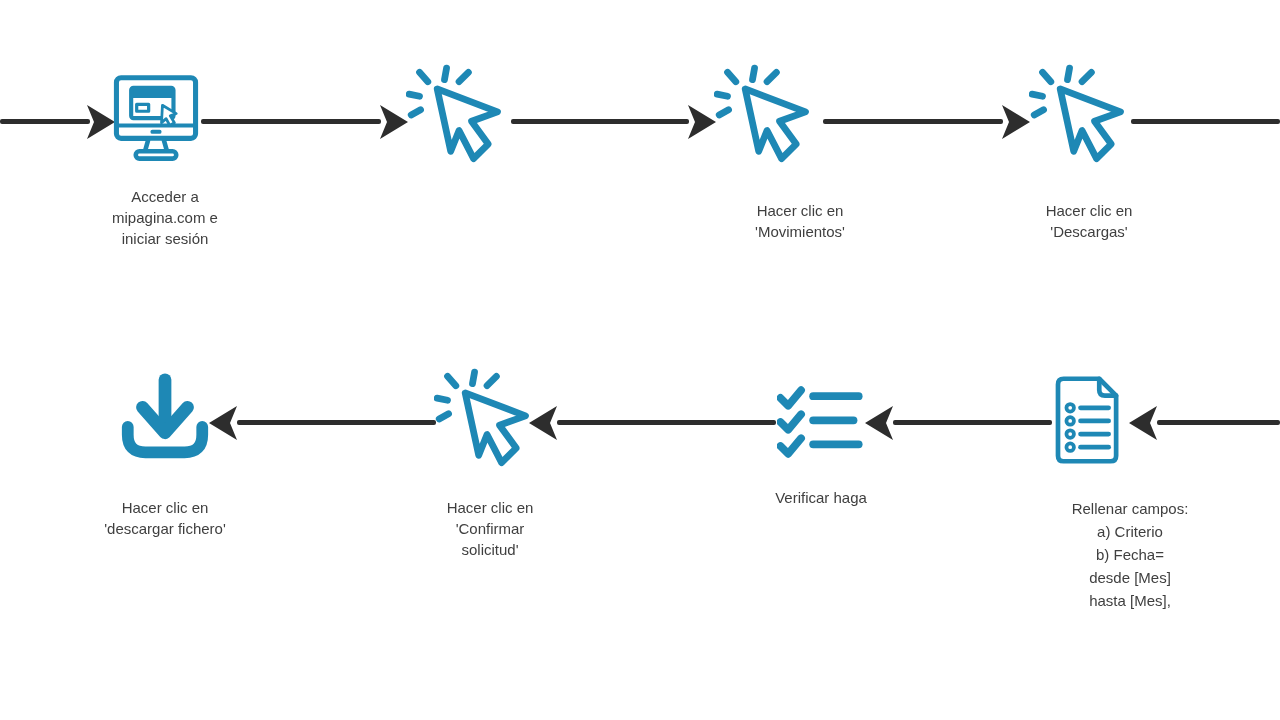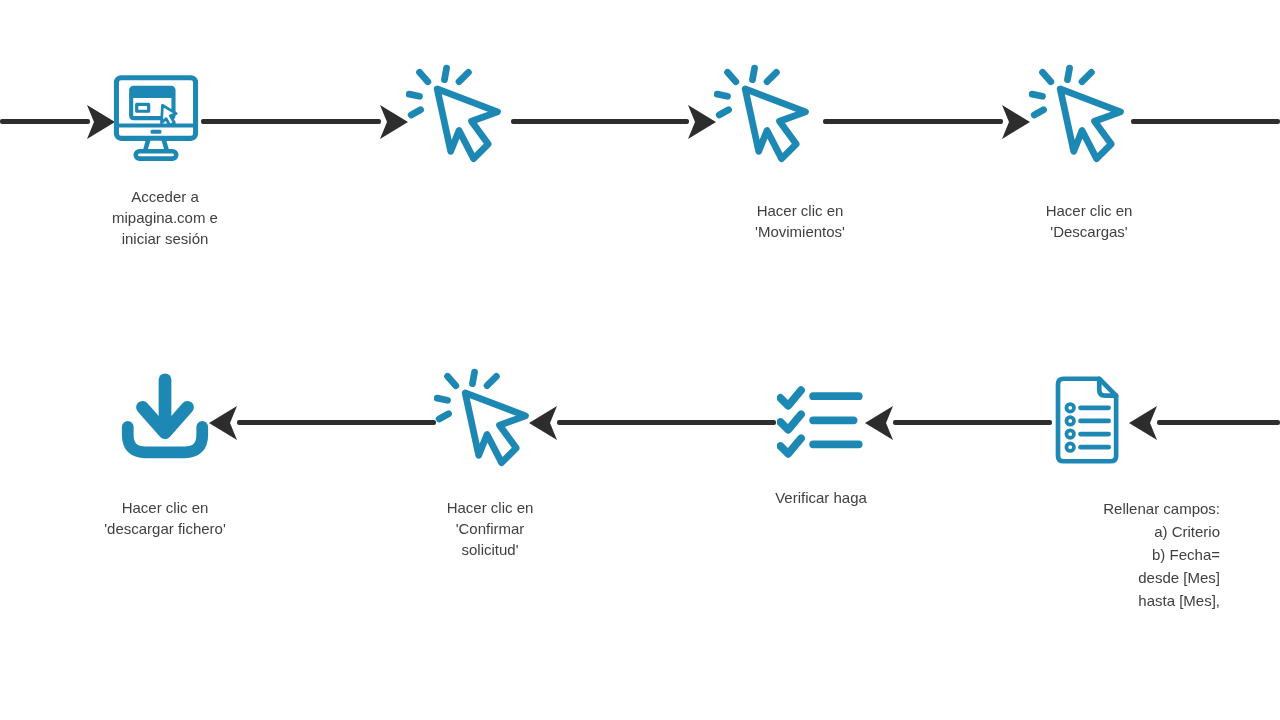--- a/index.html
+++ b/index.html
@@ -18,21 +18,21 @@
   .icon svg{display:block;width:100%;height:100%;}
 
   .caption{
     position:absolute;
     color:var(--text);
     font-size:15px;
     line-height:21px;
     text-align:center;
     white-space:pre-line;
   }
-  .caption.left{text-align:right;line-height:23px;}
+  .caption.left{text-align:center;line-height:23px;}
 </style>
 </head>
 <body>
 
 <div class="canvas">
 
   <div class="hline" style="left:0px;top:119px;width:90px"></div>
   <svg class="ah" style="left:87px;top:105px" viewBox="0 0 28 34">
       <polygon points="0,0 28,17 0,34 7,17" fill="currentColor"></polygon>
     </svg>

